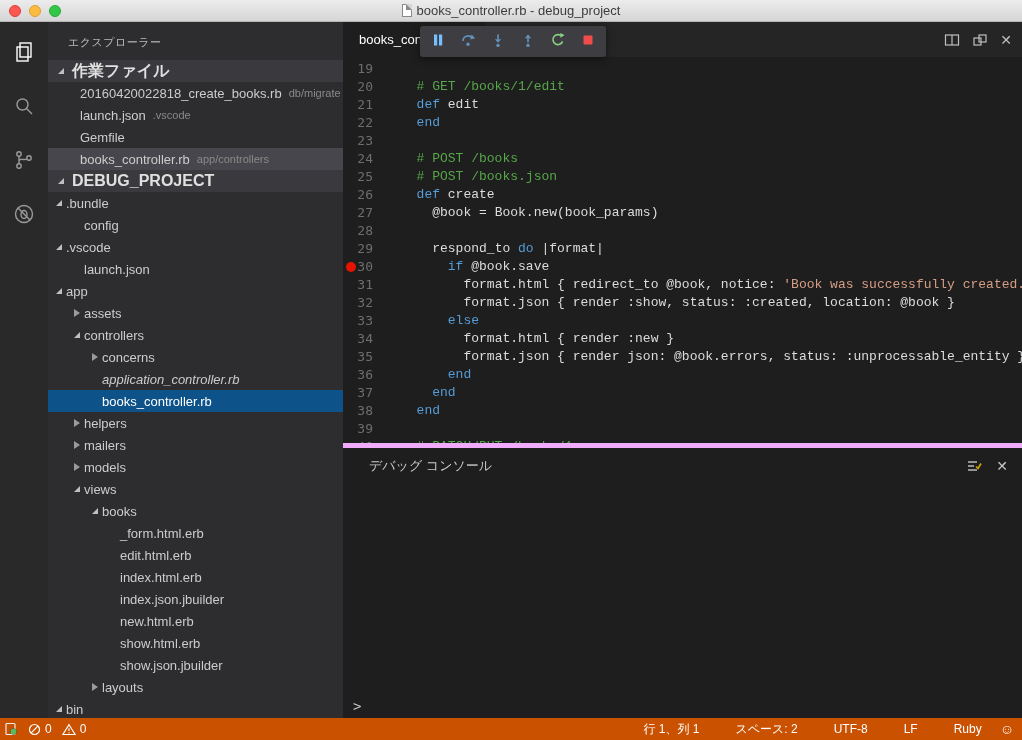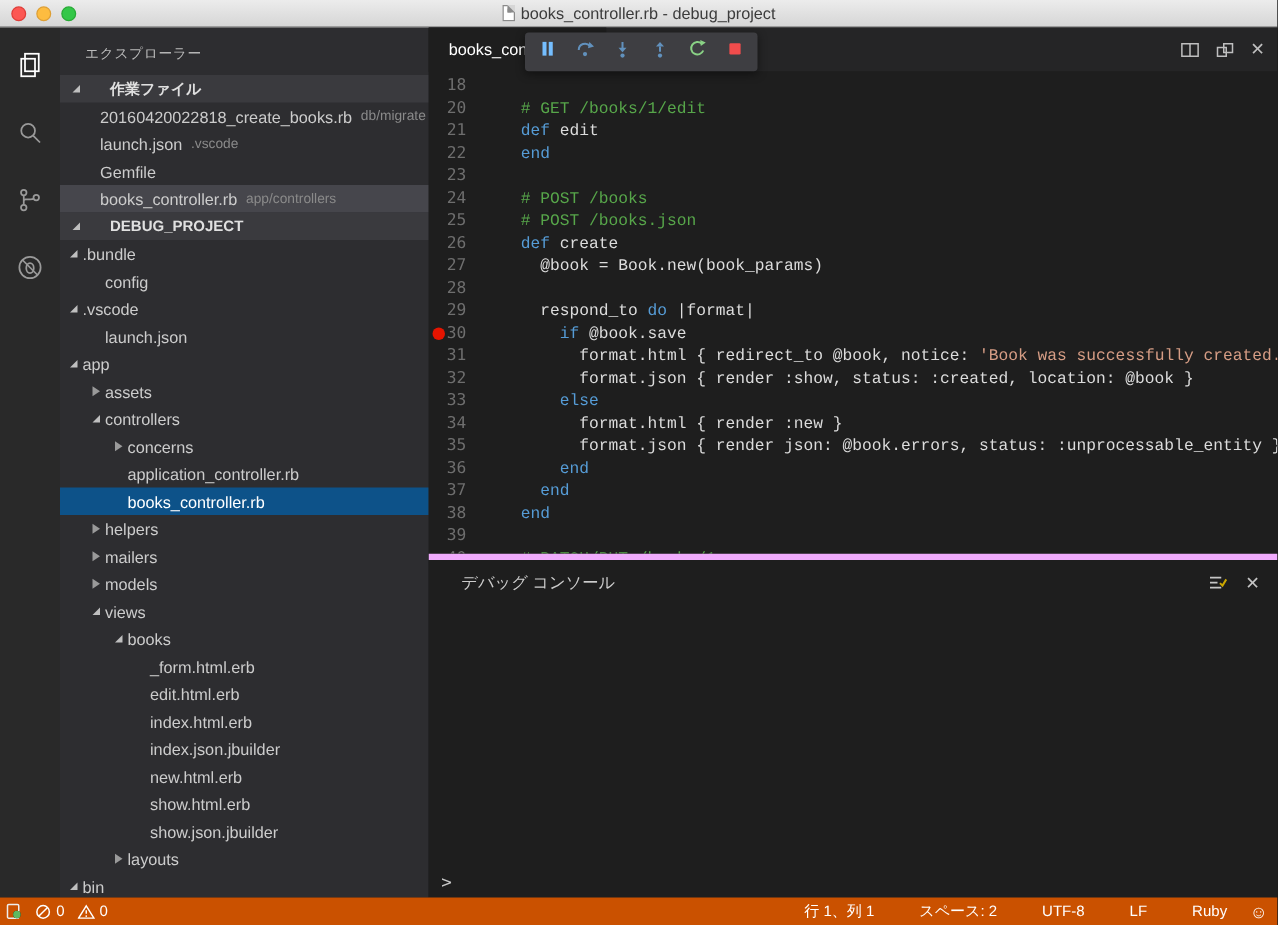--- a/index.html
+++ b/index.html
@@ -25,22 +25,22 @@
 
   
   .activitybar { width:48px; flex:0 0 48px; background:#292929; display:flex; flex-direction:column; align-items:center; padding-top:12px; gap:14px; }
   .act-btn { width:40px; height:40px; display:flex; align-items:center; justify-content:center; cursor:pointer; }
   .act-btn svg { stroke:#9A9A9A; fill:none; stroke-width:1.4; }
   .act-btn.active svg { stroke:#FFFFFF; }
 
   
   .sidebar { width:295px; flex:0 0 295px; background:#2D2D30; color:#CCCCCC; overflow:hidden; font-size:13px; }
   .sb-title { font-size:11px; color:#BBBBBB; padding:13px 0 10px 20px; letter-spacing:.5px; }
-  .section-header { height:22px; background:#3A3A3E; display:flex; align-items:center; gap:22px;
-                    padding-left:10px; font-size:12px; font-weight:bold; color:#E0E0E0; cursor:pointer; }
+  .section-header { height:22px; background:#3A3A3E; display:flex; align-items:center; gap:6px;
+                    padding-left:10px; font-size:16px; font-weight:bold; color:#E0E0E0; cursor:pointer; }
   .arrow { width:0; height:0; display:inline-block; flex:0 0 auto; }
   .arrow.exp { border-bottom:6px solid #BFBFBF; border-left:6px solid transparent; margin-right:2px; }
   .arrow.col { border-left:6px solid #9A9A9A; border-top:4px solid transparent; border-bottom:4px solid transparent; margin-right:2px; }
   .wf-row { height:22px; display:flex; align-items:center; padding-left:32px; white-space:nowrap; overflow:hidden; cursor:pointer; }
   .wf-row.sel { background:#46464C; }
   .wf-name { color:#CCCCCC; }
   .wf-path { color:#8A8A8A; font-size:11px; margin-left:7px; }
   .tree-row { height:22px; display:flex; align-items:center; white-space:nowrap; overflow:hidden; cursor:pointer; }
   .tree-row .arrow { margin-right:4px; }
   .tree-row.sel { background:#0D5289; }
@@ -207,21 +207,21 @@
             <span class="tree-name">assets</span>
           </div>
           <div class="tree-row" style="padding-left: 26px;">
             <span class="arrow exp"></span>
             <span class="tree-name">controllers</span>
           </div>
           <div class="tree-row" style="padding-left: 44px;">
             <span class="arrow col"></span>
             <span class="tree-name">concerns</span>
           </div>
-          <div class="tree-row" style="padding-left: 44px;">
+          <div class="tree-row" style="padding-left: 44px; font-style: italic;">
             <span class="arrow-space"></span>
             <span class="tree-name">application_controller.rb</span>
           </div>
           <div class="tree-row sel" style="padding-left: 44px;">
             <span class="arrow-space"></span>
             <span class="tree-name">books_controller.rb</span>
           </div>
           <div class="tree-row" style="padding-left: 26px;">
             <span class="arrow col"></span>
             <span class="tree-name">helpers</span>
@@ -353,21 +353,21 @@
               <svg width="16" height="16" viewBox="0 0 16 16">
                   <rect x="3.5" y="3.5" width="9" height="9" rx="1" fill="#F14C4C"></rect>
                 </svg>
             </span>
           </div>
         </div>
       </div>
 
       <div class="code-area" id="code">
           <div class="code-line">
-            <span class="gutter-cell"><span>18</span></span>
+            <span class="gutter-cell"><span>19</span></span>
             <span class="code-text"></span>
           </div>
           <div class="code-line">
             <span class="gutter-cell"><span>20</span></span>
             <span class="code-text">  <span class="tk-comment"># GET /books/1/edit</span></span>
           </div>
           <div class="code-line">
             <span class="gutter-cell"><span>21</span></span>
             <span class="code-text">  <span class="tk-keyword">def</span><span class="tk-def"> edit</span></span>
           </div>

